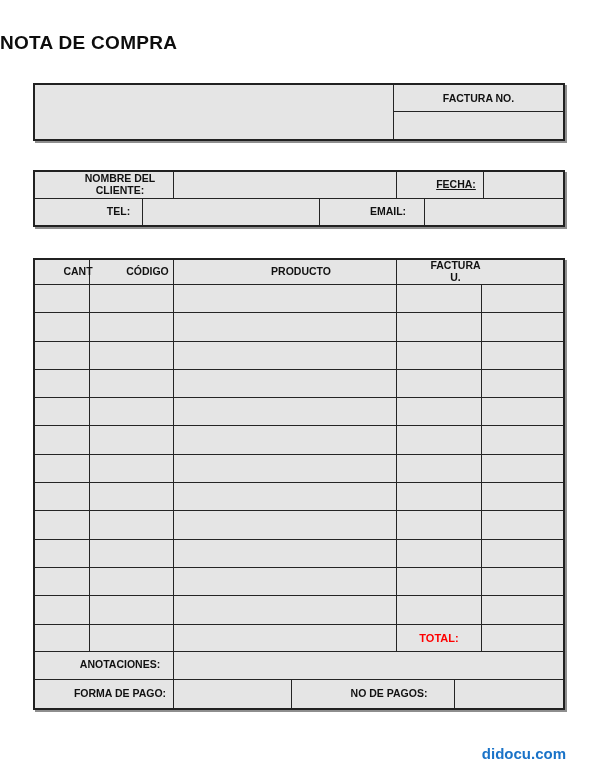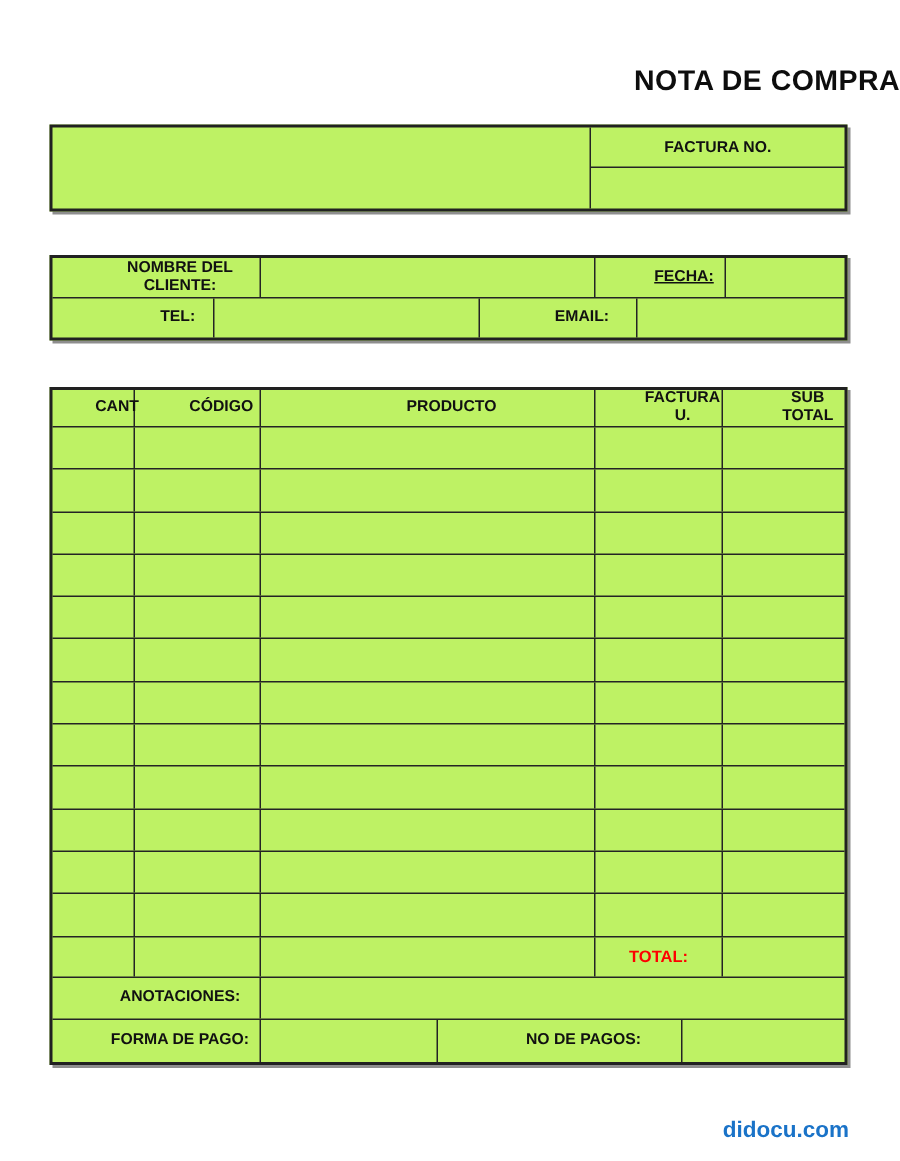--- a/index.html
+++ b/index.html
@@ -2,29 +2,29 @@
 <html lang="es"><head>
 <meta charset="utf-8">
 <style>
   * { box-sizing: border-box; margin: 0; padding: 0; }
   html, body { width: 600px; height: 774px; background: #ffffff; }
   body { font-family: "Liberation Sans", "DejaVu Sans", sans-serif; color: #111111; }
 
   .page { position: relative; width: 600px; height: 774px; background: #ffffff; overflow: hidden; }
 
   .title {
-    position: absolute; top: 44px; left: 0; width: 100%;
-    text-align: right; font-size: 19px; font-weight: 700; letter-spacing: 0.3px; color: #0d0d0d;
+    position: absolute; top: 32px; left: 0; width: 100%;
+    text-align: left; font-size: 19px; font-weight: 700; letter-spacing: 0.3px; color: #0d0d0d;
   }
 
   .block {
     position: absolute; left: 33px; width: 532px;
     border: 2px solid #212121;
     box-shadow: 2px 2px 0 #8e8e8e;
-    background: #bef264;
+    background: #e5e5e5;
   }
 
   
   .invoice-box { top: 83px; height: 58px; display: flex; }
   .invoice-left { flex: 1 1 auto; border-right: 1.5px solid #242424; }
   .invoice-right { width: 169px; display: flex; flex-direction: column; }
   .invoice-right .hdr {
     height: 27px; border-bottom: 1.5px solid #242424;
     display: flex; align-items: center; justify-content: center;
     font-size: 10.5px; font-weight: 700;
@@ -90,21 +90,20 @@
       <div class="cell w-email-val"></div>
     </div>
   </div>
 
   <div class="block items-box">
     <div class="trow thead">
       <div class="cell lbl c0">CANT</div>
       <div class="cell lbl c1">CÓDIGO</div>
       <div class="cell lbl c2">PRODUCTO</div>
       <div class="cell lbl c3">FACTURA U.</div>
-      <div class="cell lbl c4">SUB TOTAL</div>
     </div>
 
     <div class="trow item">
         <div class="cell c0"></div>
         <div class="cell c1"></div>
         <div class="cell c2"></div>
         <div class="cell c3"></div>
         <div class="cell c4"></div>
       </div>
       <div class="trow item">

